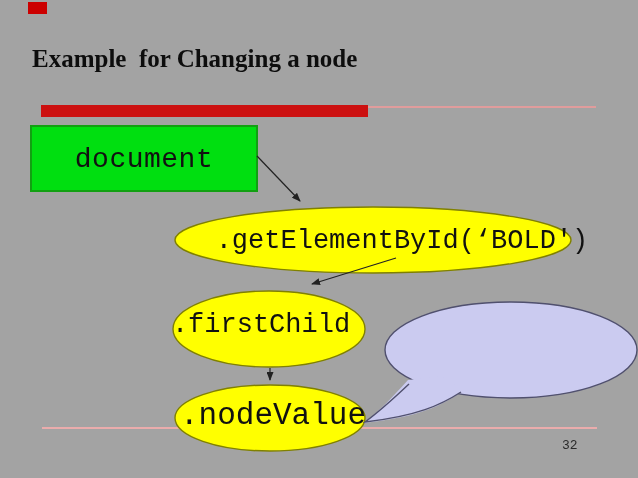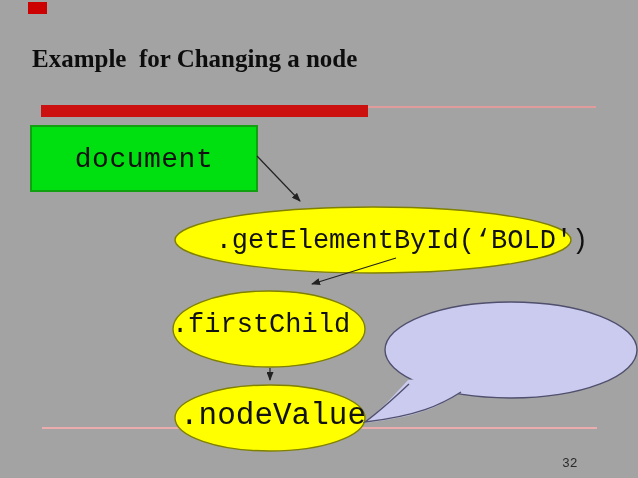--- a/index.html
+++ b/index.html
@@ -28,21 +28,20 @@
   }
   #document-label{left:144px;top:159px;font-size:28px;letter-spacing:0.5px;}
   #get-element-label{left:402px;top:241px;font-size:27px;}
   #first-child-label{left:261px;top:325px;font-size:27px;}
   #node-value-label{left:273px;top:415px;font-size:31px;}
   #bubble-label{left:508px;top:356px;font-size:27px;}
   #page-number{
     left:562px;top:438px;
     font-size:13px;color:#2b2b2b;
     transform:none;
-    margin-top:18px;
   }
   .shape-stroke-thin{stroke-width:1.4;}
 </style>
 </head>
 <body>
 
 <div id="slide">
 
   <svg id="diagram-svg" viewBox="0 0 638 478" xmlns="http://www.w3.org/2000/svg">
     <defs>

